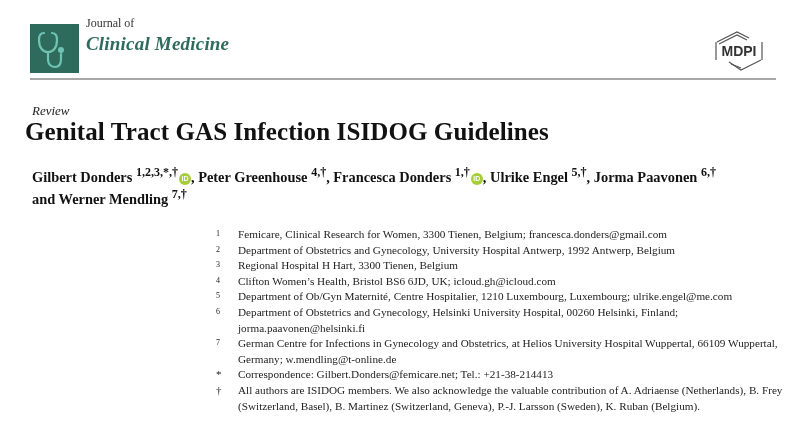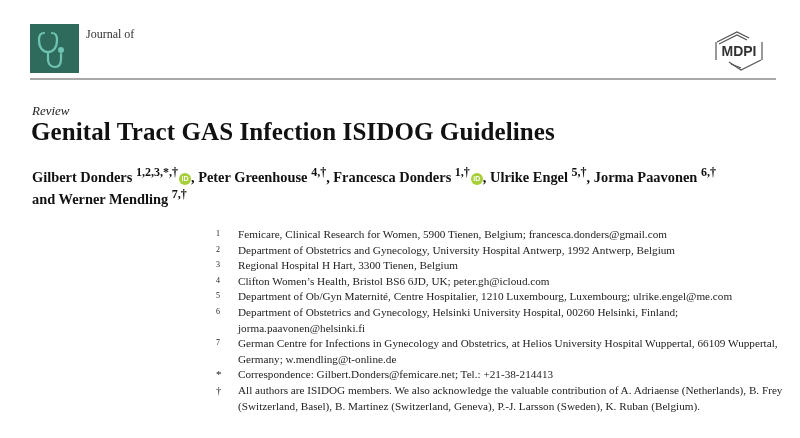--- a/index.html
+++ b/index.html
@@ -2,31 +2,31 @@
 <html><head>
   <meta charset="utf-8">
   <style>
     html, body { margin: 0; padding: 0; background: #ffffff; }
     body { width: 800px; height: 438px; position: relative; overflow: hidden;
            font-family: "Liberation Serif", "DejaVu Serif", serif; color: #1a1a1a; }
 
     .journal-logo { position: absolute; left: 30px; top: 24px; width: 49px; height: 49px;
                     background: #2e6b5c; }
     .journal-logo svg { display: block; }
-    .journal-name { position: absolute; left: 86px; top: 28px; line-height: 1; }
+    .journal-name { position: absolute; left: 86px; top: 17px; line-height: 1; }
     .journal-of { font-size: 12px; color: #333; display: block; }
     .journal-main { font-size: 19px; font-style: italic; font-weight: bold; color: #2e6b5c;
                     display: block; margin-top: 5px; letter-spacing: 0.2px; }
 
     .mdpi-logo { position: absolute; left: 713px; top: 30px; width: 52px; height: 42px; text-align: right; }
 
     .rule { position: absolute; left: 30px; top: 78px; width: 746px; height: 2px; background: #a8a8a8; }
 
     .article-type { position: absolute; left: 32px; top: 103px; font-size: 13px; font-style: italic; color: #222; font-family: Liberation Serif, serif; }
-    .title { position: absolute; left: 31px; top: 118px; font-size: 25px; font-weight: bold; color: #111;
+    .title { position: absolute; left: 25px; top: 118px; font-size: 25px; font-weight: bold; color: #111;
              letter-spacing: 0.1px; white-space: nowrap; }
 
     .authors { position: absolute; left: 32px; top: 166px; width: 760px; font-size: 14.4px; font-weight: bold;
                line-height: 22px; color: #111; }
     .authors sup { font-size: 12px; font-weight: bold; vertical-align: 6px; line-height: 0; }
     .orcid { display: inline-block; width: 12px; height: 12px; border-radius: 50%; background: #a6ce39;
              color: #fff; font-family: "Liberation Sans", sans-serif; font-size: 7px; font-weight: bold;
              text-align: center; line-height: 12px; vertical-align: 1px; margin-left: 1px; }
 
     .affiliations { position: absolute; left: 216px; top: 227px; width: 580px; font-size: 11.2px; line-height: 15.6px; color: #222; }
@@ -42,20 +42,21 @@
   <svg width="49" height="49" viewBox="0 0 49 49">
     <g fill="none" stroke="#6fc3b2" stroke-width="2.2" stroke-linecap="round">
       <path d="M14 9 C10 9 9 12 9 16 C9 24 13 28 18 28 C23 28 27 24 27 16 C27 12 26 9 22 9"></path>
       <path d="M18 28 L18 35 C18 41 22 43 25 43 C29 43 31 40 31 35 L31 30"></path>
     </g>
     <circle cx="31" cy="26" r="3" fill="#6fc3b2"></circle>
   </svg>
 </div>
 <div class="journal-name">
   <span class="journal-of">Journal of</span>
+  <span class="journal-main">Clinical Medicine</span>
 </div>
 
 <div class="mdpi-logo">
   <svg width="52" height="42" viewBox="0 0 52 42">
     <g fill="none" stroke="#555" stroke-width="1.2">
       <path d="M4 12 L24 2 L36 8"></path>
       <path d="M6 14 L24 5 L34 10"></path>
       <path d="M3 12 L3 30"></path>
       <path d="M49 12 L49 30"></path>
       <path d="M16 32 L28 40 L48 30"></path>
@@ -70,33 +71,33 @@
 <div class="article-type">Review</div>
 <div class="title">Genital Tract GAS Infection ISIDOG Guidelines</div>
 
 <div class="authors">
   <span><span>Gilbert Donders</span> <sup>1,2,3,*,†</sup><span class="orcid">iD</span></span><span>, </span><span><span>Peter Greenhouse</span> <sup>4,†</sup></span><span>, </span><span><span>Francesca Donders</span> <sup>1,†</sup><span class="orcid">iD</span></span><span>, </span><span><span>Ulrike Engel</span> <sup>5,†</sup></span><span>, </span><span><span>Jorma Paavonen</span> <sup>6,†</sup></span><br><span><span>and Werner Mendling</span> <sup>7,†</sup></span>
 </div>
 
 <div class="affiliations">
   <div class="aff">
       <span class="aff-mark">1</span>
-      <span class="aff-text">Femicare, Clinical Research for Women, 5900 Tienen, Belgium; francesca.donders@gmail.com</span>
+      <span class="aff-text">Femicare, Clinical Research for Women, 3300 Tienen, Belgium; francesca.donders@gmail.com</span>
     </div>
   <div class="aff">
       <span class="aff-mark">2</span>
       <span class="aff-text">Department of Obstetrics and Gynecology, University Hospital Antwerp, 1992 Antwerp, Belgium</span>
     </div>
   <div class="aff">
       <span class="aff-mark">3</span>
       <span class="aff-text">Regional Hospital H Hart, 3300 Tienen, Belgium</span>
     </div>
   <div class="aff">
       <span class="aff-mark">4</span>
-      <span class="aff-text">Clifton Women’s Health, Bristol BS6 6JD, UK; peter.gh@icloud.com</span>
+      <span class="aff-text">Clifton Women’s Health, Bristol BS6 6JD, UK; icloud.gh@icloud.com</span>
     </div>
   <div class="aff">
       <span class="aff-mark">5</span>
       <span class="aff-text">Department of Ob/Gyn Maternité, Centre Hospitalier, 1210 Luxembourg, Luxembourg; ulrike.engel@me.com</span>
     </div>
   <div class="aff">
       <span class="aff-mark">6</span>
       <span class="aff-text">Department of Obstetrics and Gynecology, Helsinki University Hospital, 00260 Helsinki, Finland; jorma.paavonen@helsinki.fi</span>
     </div>
   <div class="aff">

